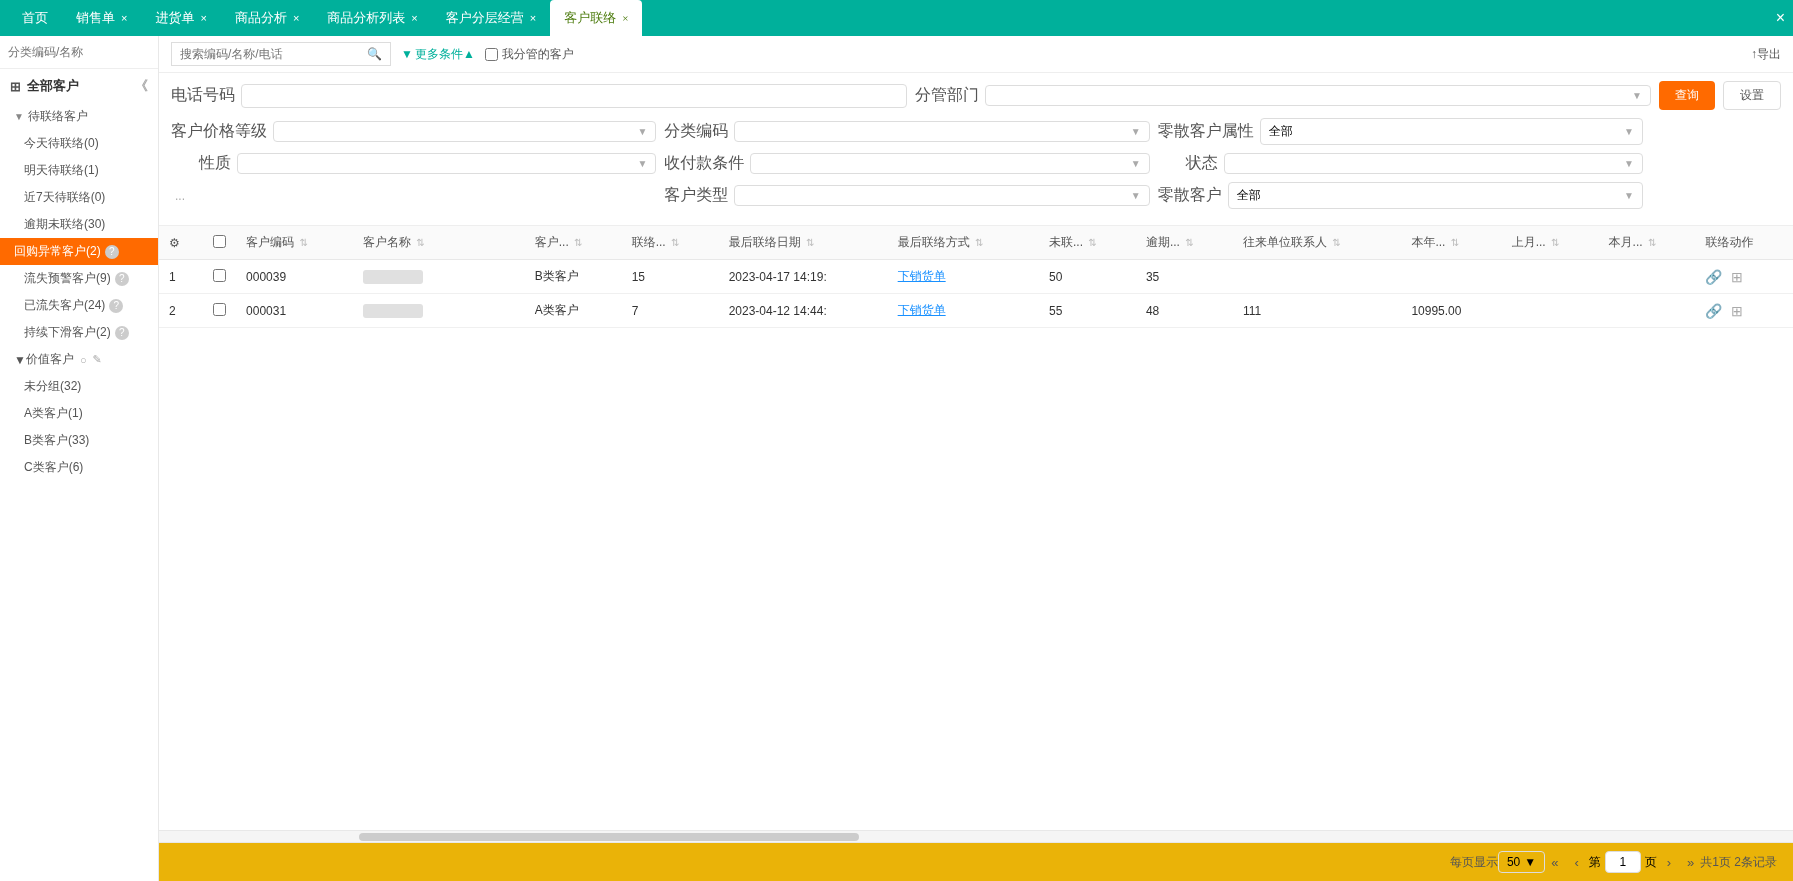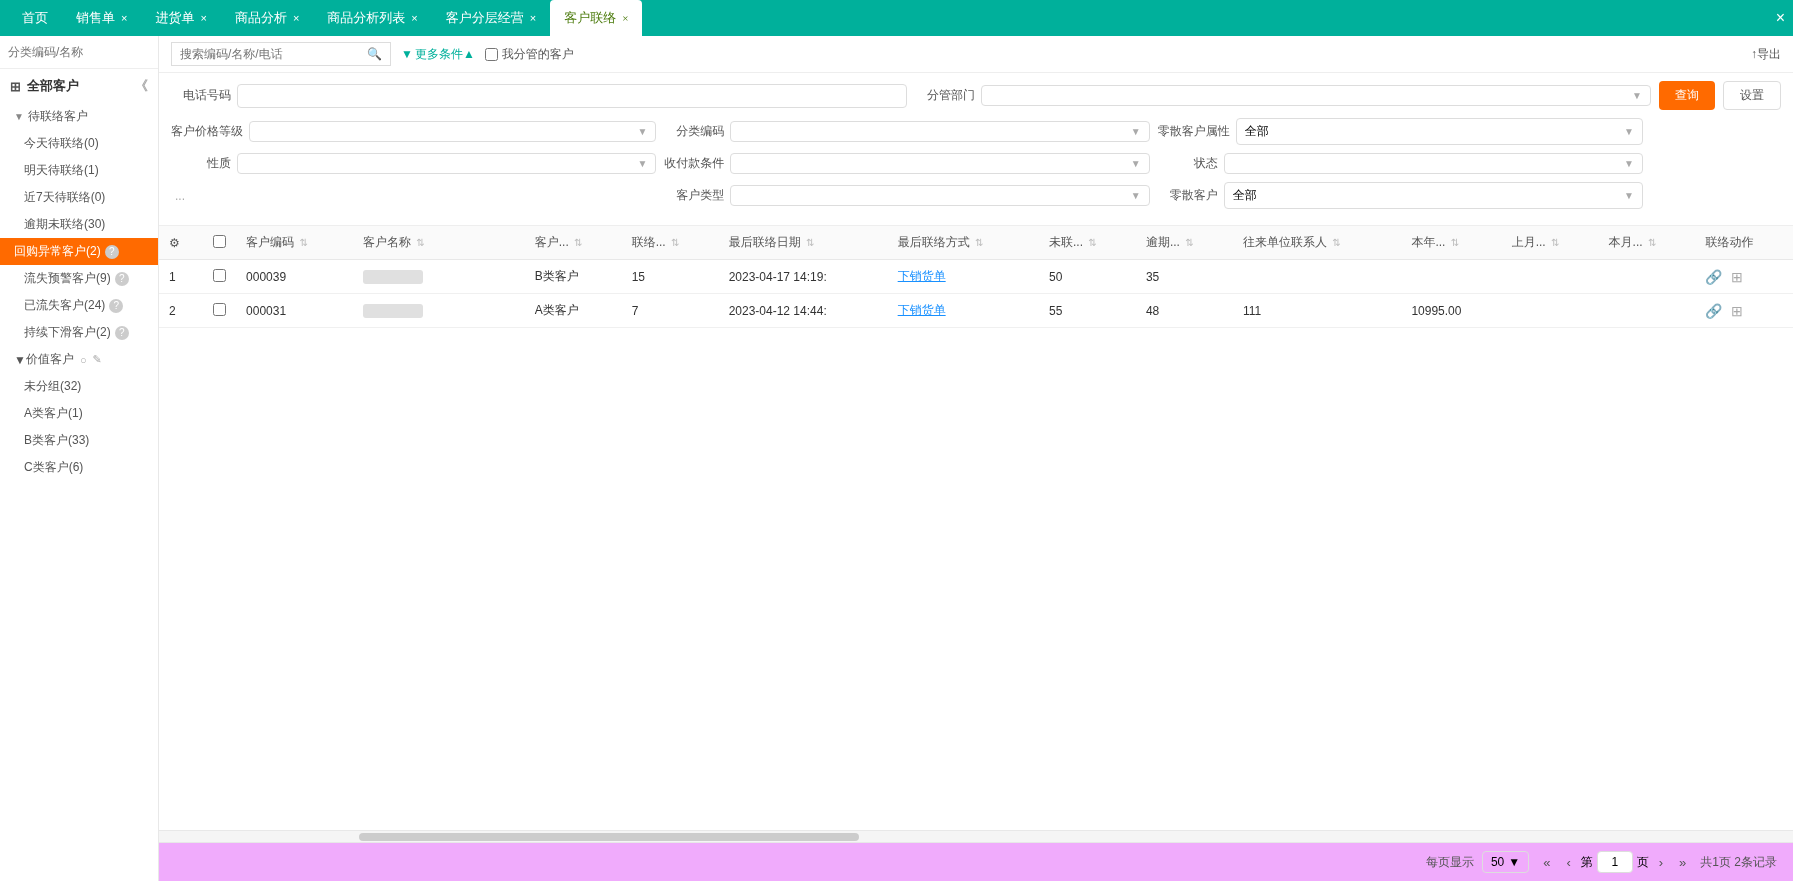--- a/index.html
+++ b/index.html
@@ -97,21 +97,21 @@
     }
 
     
     .filter-form {
       background: #fff; padding: 8px 12px; border-bottom: 1px solid #eee;
     }
     .filter-row { display: flex; align-items: center; margin-bottom: 8px; gap: 8px; }
     .filter-item {
       display: flex; align-items: center; flex: 1; gap: 6px;
     }
-    .filter-item label { color: #555; font-size: 12px; white-space: nowrap; min-width: 60px; text-align: right; }
+    .filter-item label { color: #555; font-size: 16px; white-space: nowrap; min-width: 60px; text-align: right; }
     .filter-select {
       flex: 1; border: 1px solid #ddd; border-radius: 4px; padding: 4px 8px;
       font-size: 12px; display: flex; align-items: center; justify-content: space-between;
       background: #fff; cursor: pointer; min-width: 120px;
     }
     .filter-select .placeholder { color: #bbb; }
     .filter-select .dropdown-arrow { color: #aaa; font-size: 10px; }
     .filter-input {
       flex: 1; border: 1px solid #ddd; border-radius: 4px; padding: 4px 8px;
       font-size: 12px; min-width: 120px; outline: none;
@@ -139,22 +139,22 @@
     thead th .sort-icon { color: #bbb; margin-left: 2px; font-size: 10px; }
     tbody tr { border-bottom: 1px solid #f0f0f0; }
     tbody td { padding: 8px 10px; color: #333; white-space: nowrap; }
     .link-text { color: #1890ff; text-decoration: underline; cursor: pointer; }
     .action-icons { display: flex; gap: 8px; }
     .action-icon { color: #aaa; cursor: pointer; font-size: 14px; }
     .checkbox-col { width: 30px; }
 
     
     .pagination-bar {
-      background: #f0abfc; border-top: 1px solid #e8e8e8; padding: 8px 16px;
-      display: flex; align-items: center; justify-content: flex-end; gap: 8px;
+      background: #eab308; border-top: 1px solid #e8e8e8; padding: 8px 16px;
+      display: flex; align-items: center; justify-content: flex-end; gap: 0;
     }
     .pagination-bar .page-size-label { color: #555; }
     .page-size-select {
       border: 1px solid #ddd; border-radius: 4px; padding: 3px 8px;
       font-size: 12px; display: flex; align-items: center; gap: 4px; cursor: pointer;
     }
     .pagination-nav { display: flex; align-items: center; gap: 4px; }
     .page-nav-btn { cursor: pointer; color: #555; padding: 2px 6px; font-size: 13px; }
     .page-input {
       border: 1px solid #ddd; border-radius: 4px; padding: 3px 6px;

